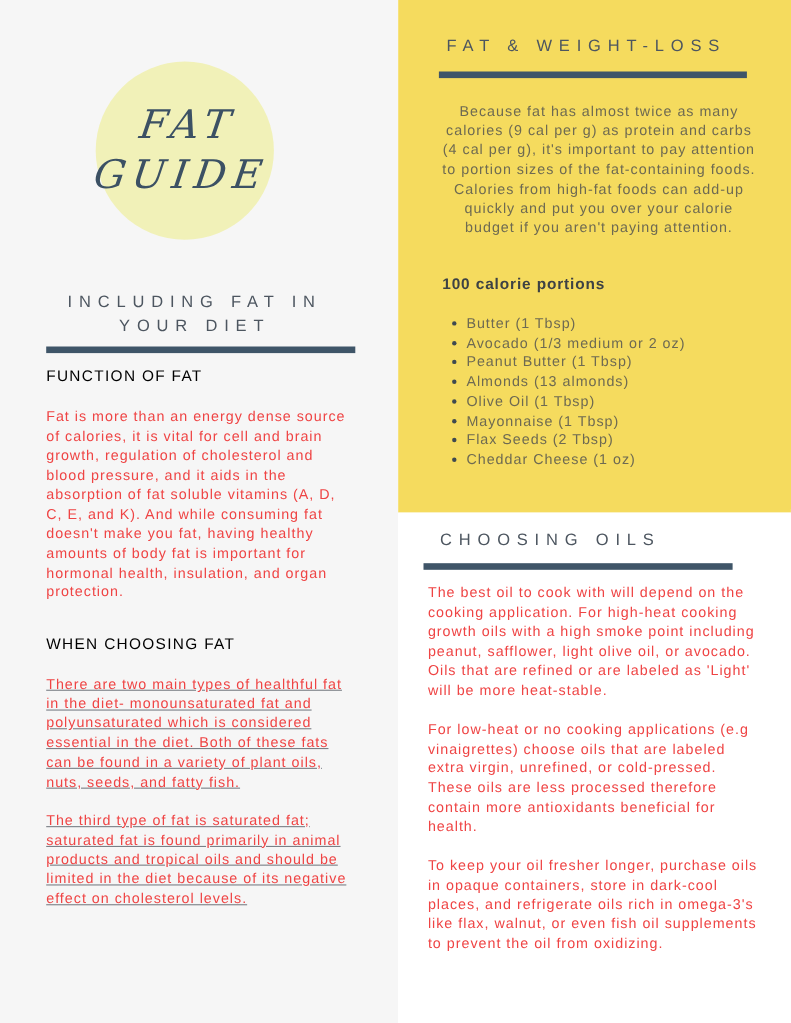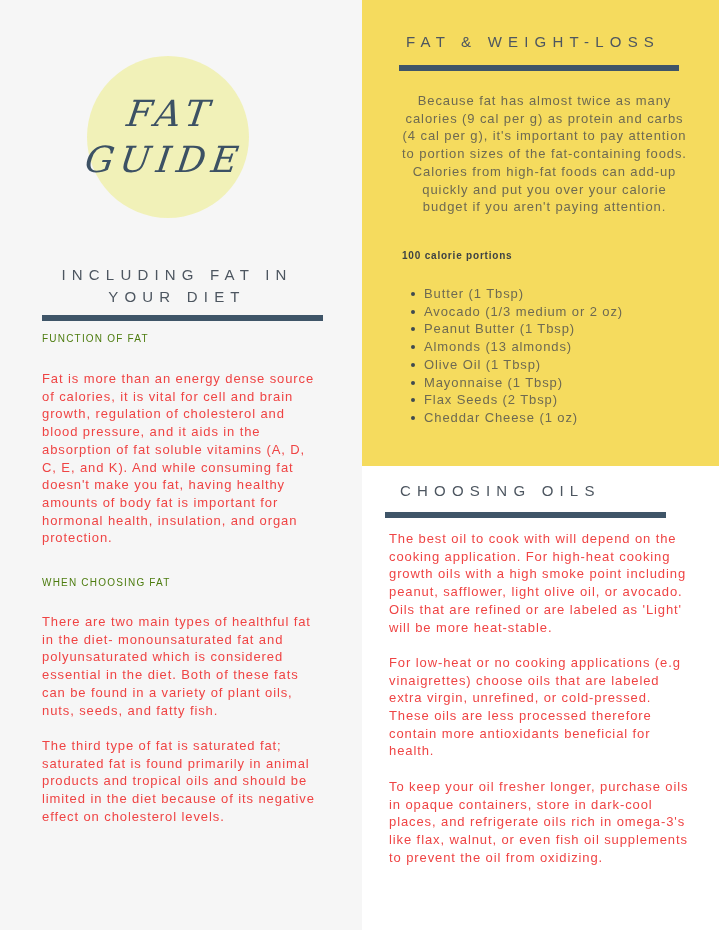--- a/index.html
+++ b/index.html
@@ -9,29 +9,29 @@
   .right-top { position: absolute; left: 362px; top: 0; width: 357px; height: 466px; background: #f5db5e; }
   .right-bottom { position: absolute; left: 362px; top: 466px; width: 357px; height: 464px; background: #ffffff; }
 
   .circle { position: absolute; left: 87px; top: 56px; width: 162px; height: 162px; border-radius: 50%; background: #f1f1b8; }
   .circle-title { position: absolute; left: 0; top: 0; width: 162px; height: 162px; display: flex; flex-direction: column; align-items: center; justify-content: center; color: #3c5164; font-family: "DejaVu Serif", serif; font-style: italic; transform: skewX(-8deg); }
   .circle-title .l1 { font-size: 36px; letter-spacing: 6px; line-height: 46px; font-weight: normal; }
   .circle-title .l2 { font-size: 36px; letter-spacing: 6px; line-height: 46px; }
 
   .h-spaced { font-family: "Liberation Sans", sans-serif; color: #4d5660; font-size: 15px; letter-spacing: 6.2px; line-height: 22px; text-transform: uppercase; text-align: center; }
   .rule { position: absolute; height: 6px; background: #3f5568; }
-  .sub-h { font-family: "Liberation Sans", sans-serif; color: #4d7c0f; font-size: 10px; letter-spacing: 1.2px; text-transform: uppercase; }
+  .sub-h { font-family: "Liberation Sans", sans-serif; color: #000000; font-size: 14px; letter-spacing: 1.2px; text-transform: uppercase; }
   .body-text { font-family: "Liberation Sans", sans-serif; font-size: 13px; line-height: 17.7px; letter-spacing: 0.9px; color: #ef4444; }
   .body-text.dark { color: #6e6a52; }
 
   .abs { position: absolute; }
   ul.portions { list-style: none; }
   ul.portions li { position: relative; padding-left: 22px; font-family: "Liberation Sans", sans-serif; font-size: 13px; line-height: 17.7px; letter-spacing: 0.9px; color: #6e6a52; }
   ul.portions li::before { content: ""; position: absolute; left: 9px; top: 7px; width: 4px; height: 4px; border-radius: 50%; background: #3f4a50; }
-  .bold-label { font-family: "Liberation Sans", sans-serif; font-weight: bold; font-size: 10px; letter-spacing: 0.8px; color: #3d4244; }
+  .bold-label { font-family: "Liberation Sans", sans-serif; font-weight: bold; font-size: 14px; letter-spacing: 0.8px; color: #3d4244; }
   p + p { margin-top: 17.7px; }
 </style>
 </head>
 <body>
 
 <div class="left-panel"></div>
 <div class="right-top"></div>
 <div class="right-bottom"></div>
 
 <div class="circle">
@@ -41,21 +41,21 @@
   </div>
 </div>
 
 <div class="abs h-spaced" style="left:42px; top:264px; width:270px;">INCLUDING FAT IN YOUR DIET</div>
 <div class="rule" style="left:42px; top:315px; width:281px;"></div>
 
 <div class="abs sub-h" style="left:42px; top:333px;">FUNCTION OF FAT</div>
 <p class="abs body-text" style="left:42px; top:370px; width:275px;">Fat is more than an energy dense source of calories, it is vital for cell and brain growth, regulation of cholesterol and blood pressure, and it aids in the absorption of fat soluble vitamins (A, D, C, E, and K). And while consuming fat doesn't make you fat, having healthy amounts of body fat is important for hormonal health, insulation, and organ protection.</p>
 
 <div class="abs sub-h" style="left:42px; top:577px;">WHEN CHOOSING FAT</div>
-<div class="abs" style="left:42px; top:613px; width:275px;">
+<div class="abs" style="left:42px; top:613px; width:275px;text-decoration:underline;">
   <p class="body-text">There are two main types of healthful fat in the diet- monounsaturated fat and polyunsaturated which is considered essential in the diet. Both of these fats can be found in a variety of plant oils, nuts, seeds, and fatty fish.</p>
   <p class="body-text">The third type of fat is saturated fat; saturated fat is found primarily in animal products and tropical oils and should be limited in the diet because of its negative effect on cholesterol levels.</p>
 </div>
 
 <div class="abs h-spaced" style="left:406px; top:31px;">FAT &amp; WEIGHT-LOSS</div>
 <div class="rule" style="left:399px; top:65px; width:280px;"></div>
 <p class="abs body-text dark" style="left:402px; top:92px; width:285px;text-align:center;">Because fat has almost twice as many calories (9 cal per g) as protein and carbs (4 cal per g), it's important to pay attention to portion sizes of the fat-containing foods. Calories from high-fat foods can add-up quickly and put you over your calorie budget if you aren't paying attention.</p>
 <div class="abs bold-label" style="left:402px; top:250px;">100 calorie portions</div>
 <ul class="abs portions" style="left:402px; top:285px; width:290px;">
   <li>Butter (1 Tbsp)</li>

